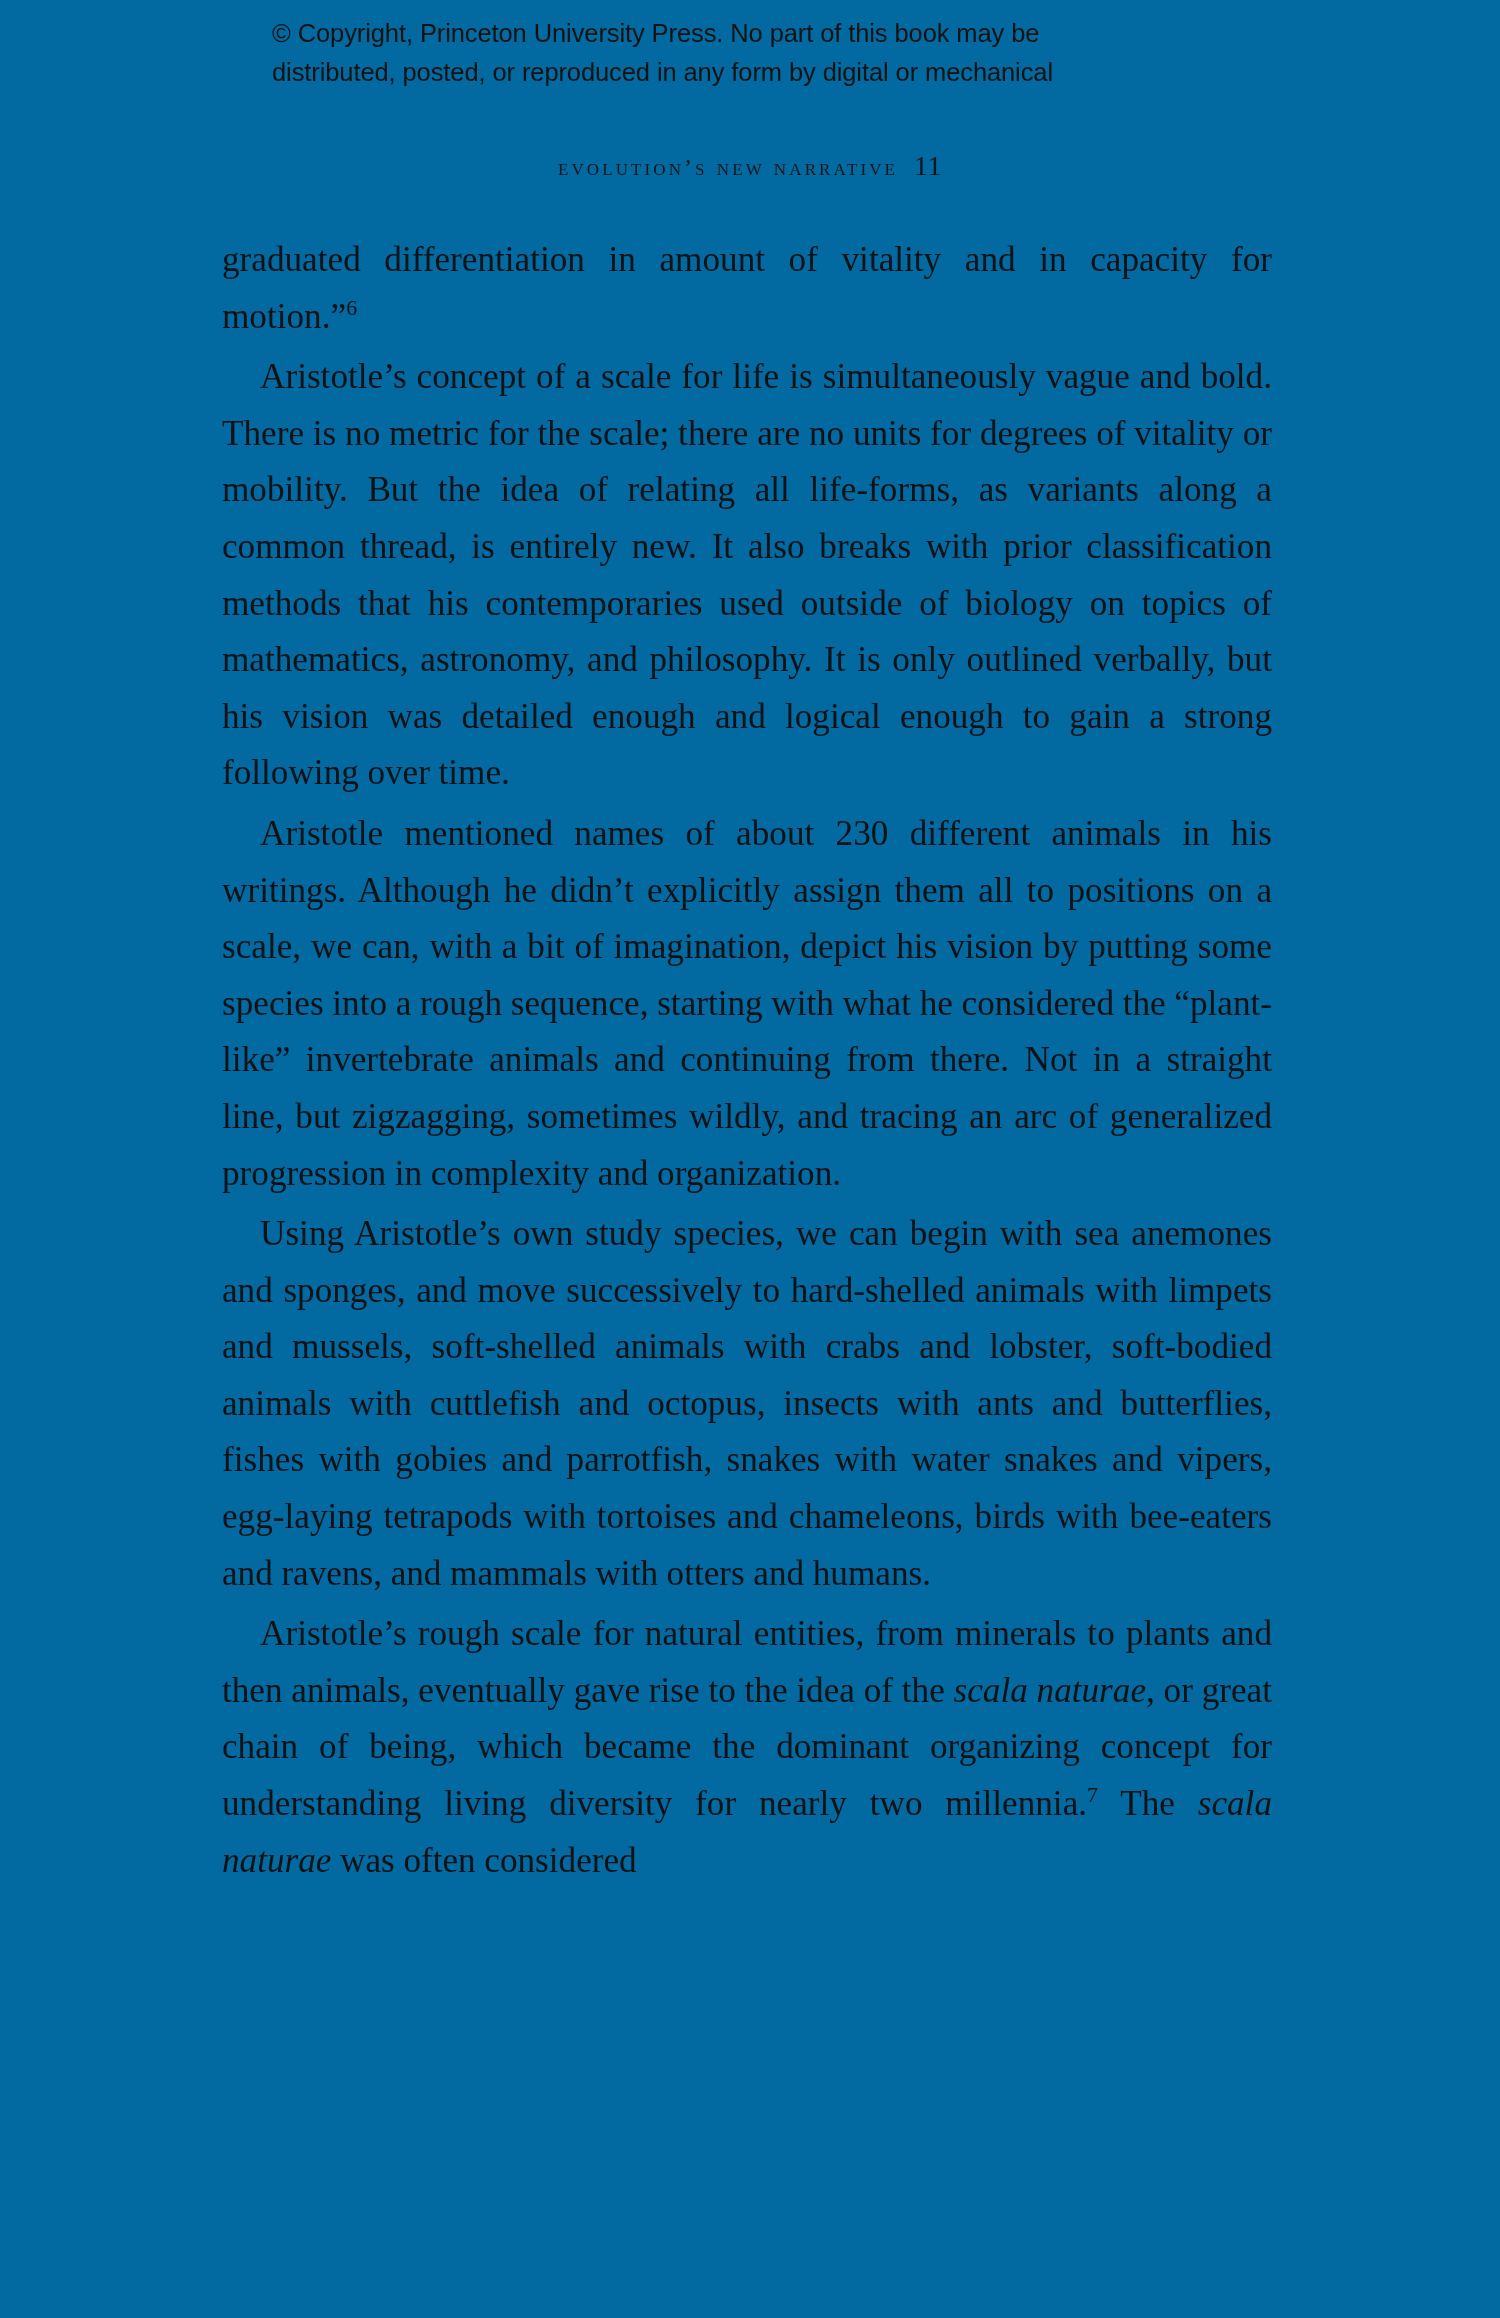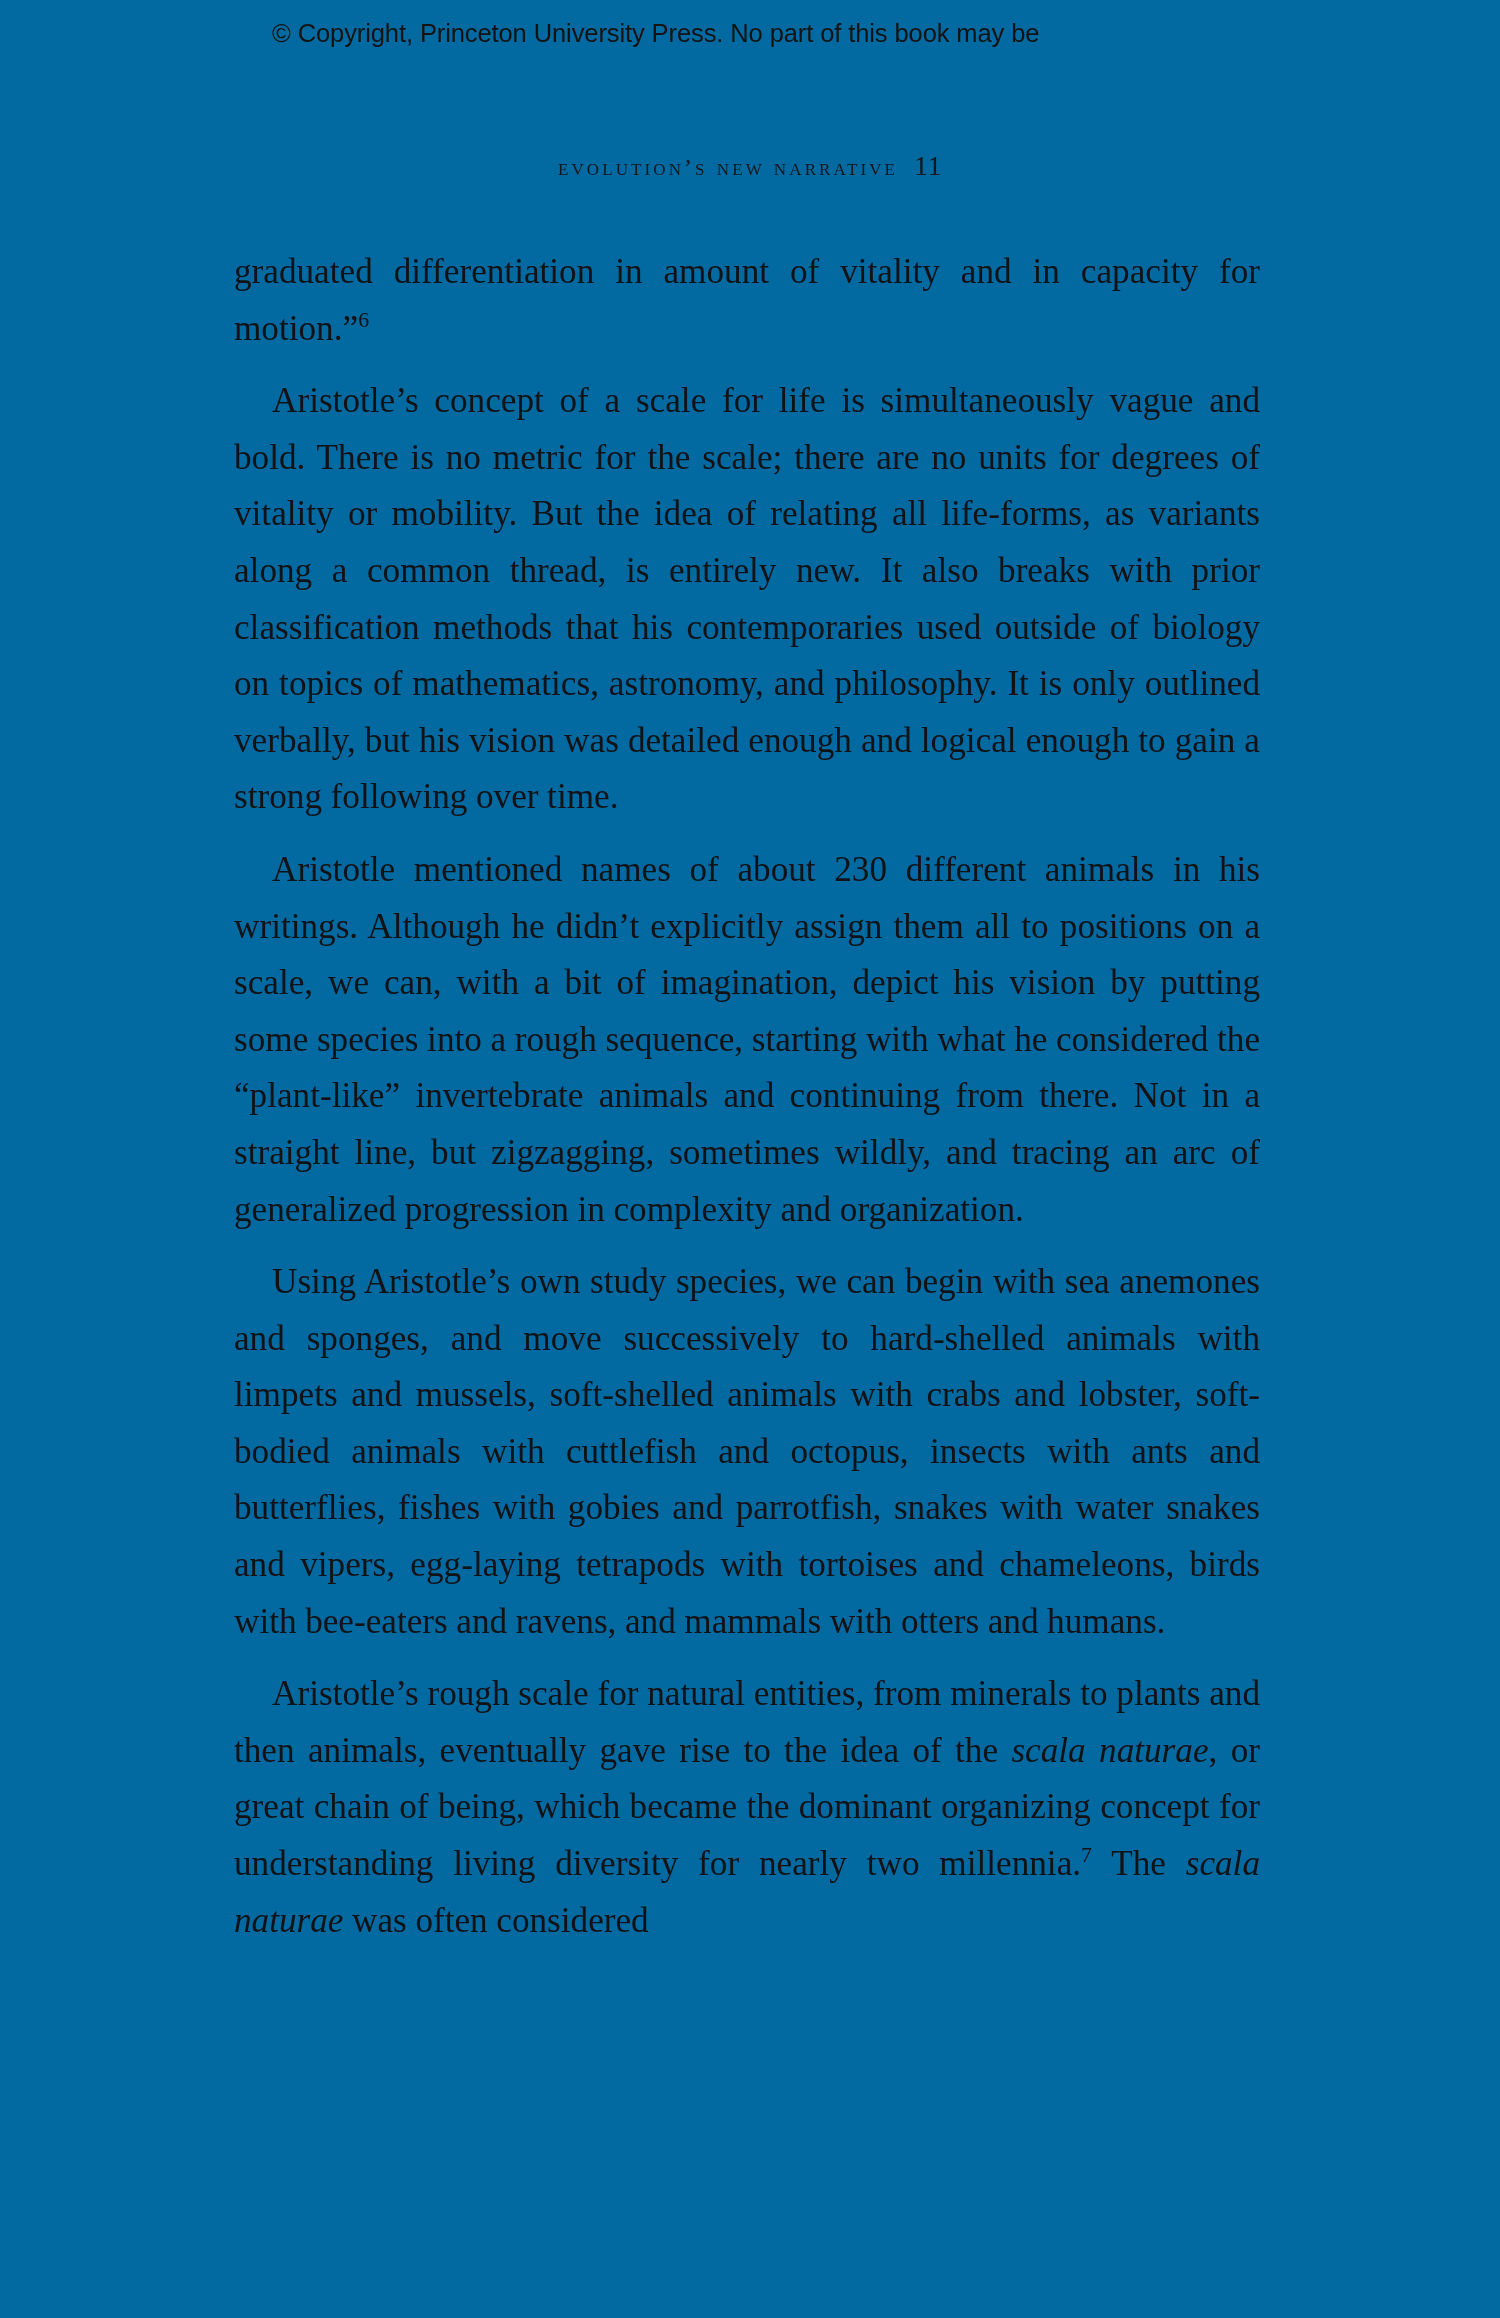--- a/index.html
+++ b/index.html
@@ -73,21 +73,21 @@
     top: 228px;
     width: 1058px;
     font-size: 35.2px;
     line-height: 56.6px;
     text-align: justify;
     text-justify: inter-word;
     color: #111216;
     word-spacing: -0.2px;
   }
   .body-text p {
-    margin: 16px;
+    margin: 4px;
     padding: 0;
     text-align: justify;
   }
   .body-text p.indent {
     text-indent: 38px;
   }
   .body-text i, .body-text em {
   }
   sup.fn {
     font-size: 0.62em;
@@ -110,20 +110,21 @@
     white-space: nowrap;
   }
 </style>
 </head>
 <body>
 
 <div class="page">
 
   <div class="copyright-notice">
     <span class="cline">© Copyright, Princeton University Press. No part of this book may be</span>
+    <span class="cline">distributed, posted, or reproduced in any form by digital or mechanical</span>
   </div>
 
   <div class="running-head">
     <span class="rh-title">Evolution’s New Narrative</span><span class="rh-pageno">11</span>
   </div>
 
   <div class="body-text">
     <p><span>graduated differentiation in amount of vitality and in capacity for motion.”</span><sup class="fn">6</sup></p>
 
     <p class="indent">Aristotle’s concept of a scale for life is simultaneously vague and bold. There is no metric for the scale; there are no units for degrees of vitality or mobility. But the idea of relating all life-forms, as variants along a common thread, is entirely new. It also breaks with prior classification methods that his contemporaries used outside of biology on topics of mathematics, astronomy, and philosophy. It is only outlined verbally, but his vision was detailed enough and logical enough to gain a strong following over time.</p>

